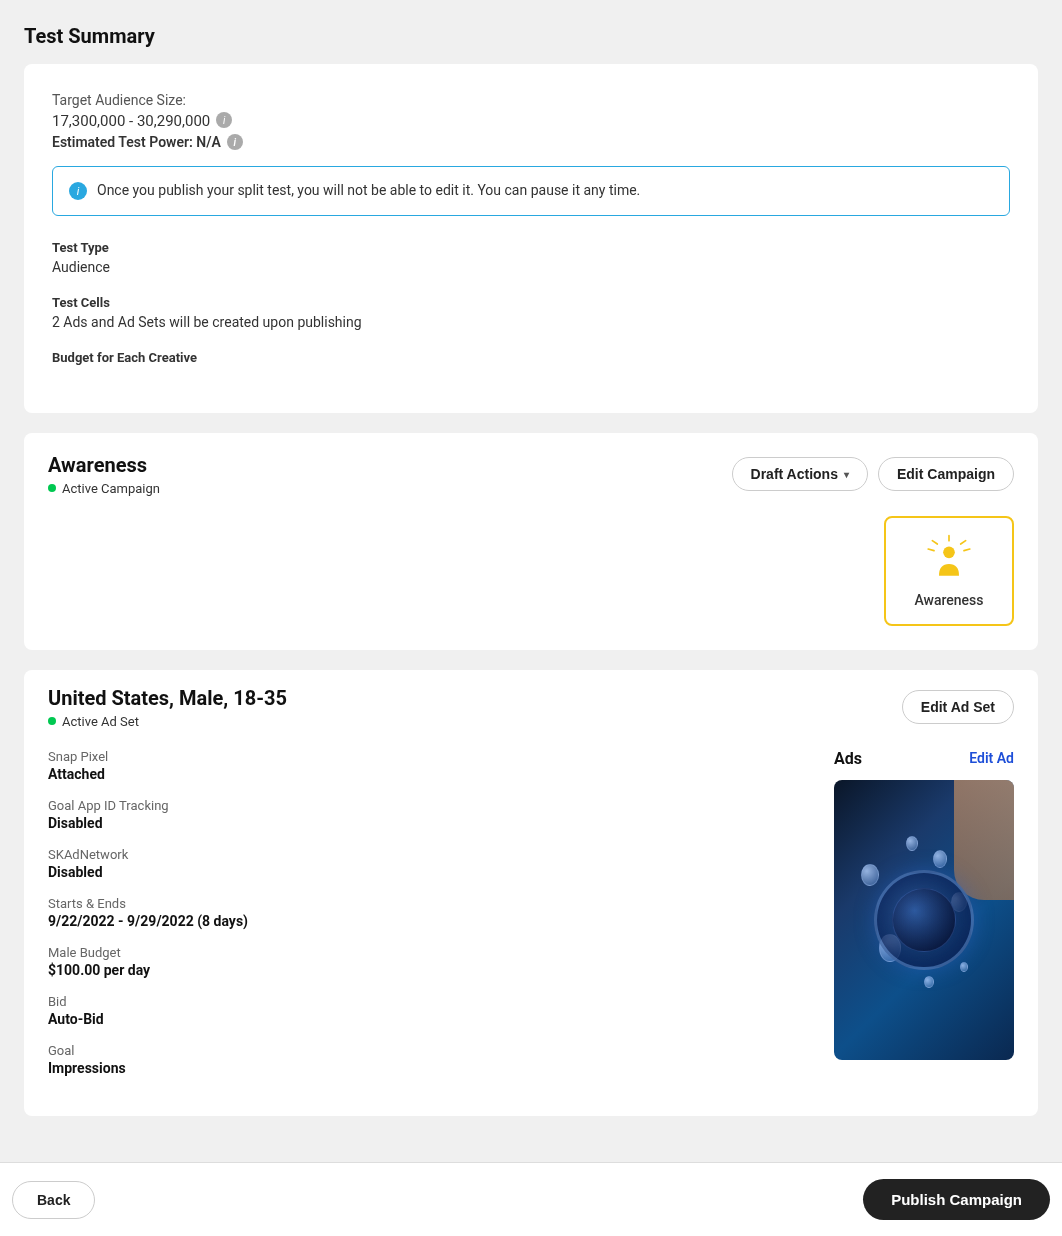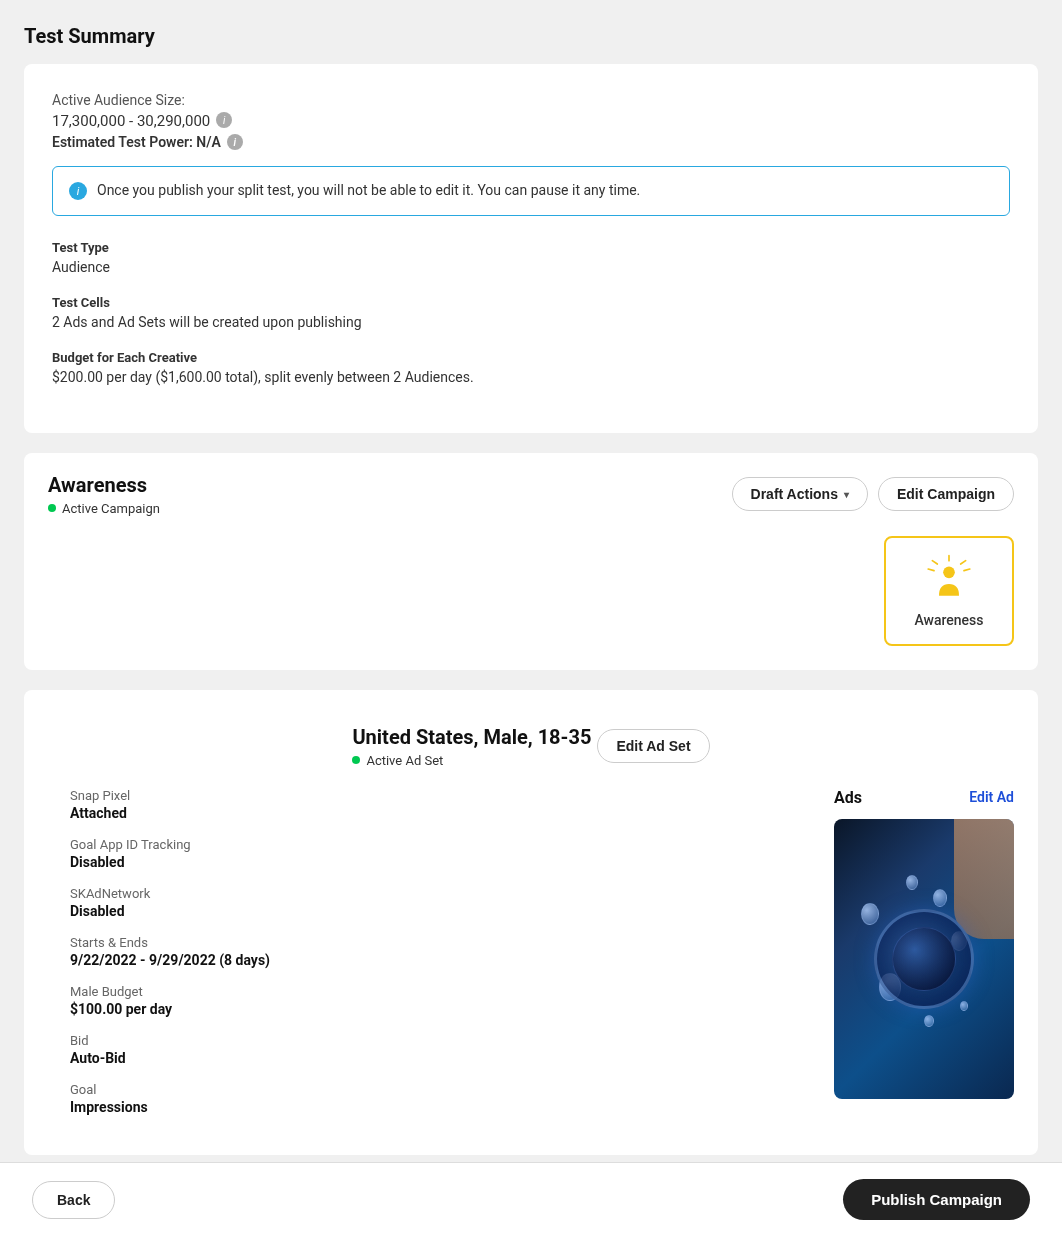--- a/index.html
+++ b/index.html
@@ -193,38 +193,37 @@
     
     .adset-section {
       background: #fff;
       border-radius: 8px;
       margin-bottom: 20px;
       overflow: hidden;
     }
     .adset-header {
       display: flex;
       align-items: flex-start;
-      justify-content: center;
-      padding: 35px 24px 0 24px;
+      justify-content: space-between;
+      padding: 16px 24px 0 24px;
       gap: 6px;
     }
     .adset-name {
       font-size: 20px;
       font-weight: 700;
       color: #111;
       margin-bottom: 4px;
     }
     .adset-body {
       padding: 20px 24px 24px 24px;
       display: flex;
       gap: 32px;
     }
     .adset-details {
       flex: 1;
-      margin-left: 22px;
     }
     .detail-row {
       margin-bottom: 16px;
     }
     .detail-row-label {
       font-size: 13px;
       color: #666;
       margin-bottom: 2px;
     }
     .detail-row-value {
@@ -339,21 +338,21 @@
     }
 
     
     .footer {
       position: fixed;
       bottom: 0;
       left: 0;
       right: 0;
       background: #fff;
       border-top: 1px solid #ddd;
-      padding: 16px 32px;
+      padding: 16px 12px;
       display: flex;
       align-items: center;
       justify-content: space-between;
     }
     .btn-back {
       border: 1.5px solid #ccc;
       background: #fff;
       border-radius: 20px;
       padding: 10px 24px;
       font-size: 14px;
@@ -373,21 +372,21 @@
     }
   </style>
 </head>
 <body>
 
 <div class="page-wrapper">
 
   <h1 class="section-title">Test Summary</h1>
 
   <div class="card">
-    <div class="target-audience-label">Active Audience Size:</div>
+    <div class="target-audience-label">Target Audience Size:</div>
     <div class="audience-range">
       <span>17,300,000 - 30,290,000</span>
       <span class="info-icon">i</span>
     </div>
     <div class="estimated-power">
       <span><span>Estimated Test Power:</span> <span>N/A</span></span>
       <span class="info-icon">i</span>
     </div>
 
     <div class="info-banner">
@@ -400,21 +399,20 @@
       <div class="field-value">Audience</div>
     </div>
 
     <div class="field-section">
       <div class="field-label">Test Cells</div>
       <div class="field-value">2 Ads and Ad Sets will be created upon publishing</div>
     </div>
 
     <div class="field-section">
       <div class="field-label">Budget for Each Creative</div>
-      <div class="field-value">$200.00 per day ($1,600.00 total), split evenly between 2 Audiences.</div>
     </div>
   </div>
 
   <div class="campaign-section">
     <div class="campaign-header">
       <div class="campaign-header-left">
         <div class="campaign-name">Awareness</div>
         <div class="status-badge">
           <span class="status-dot"></span>
           <span>Active Campaign</span>

